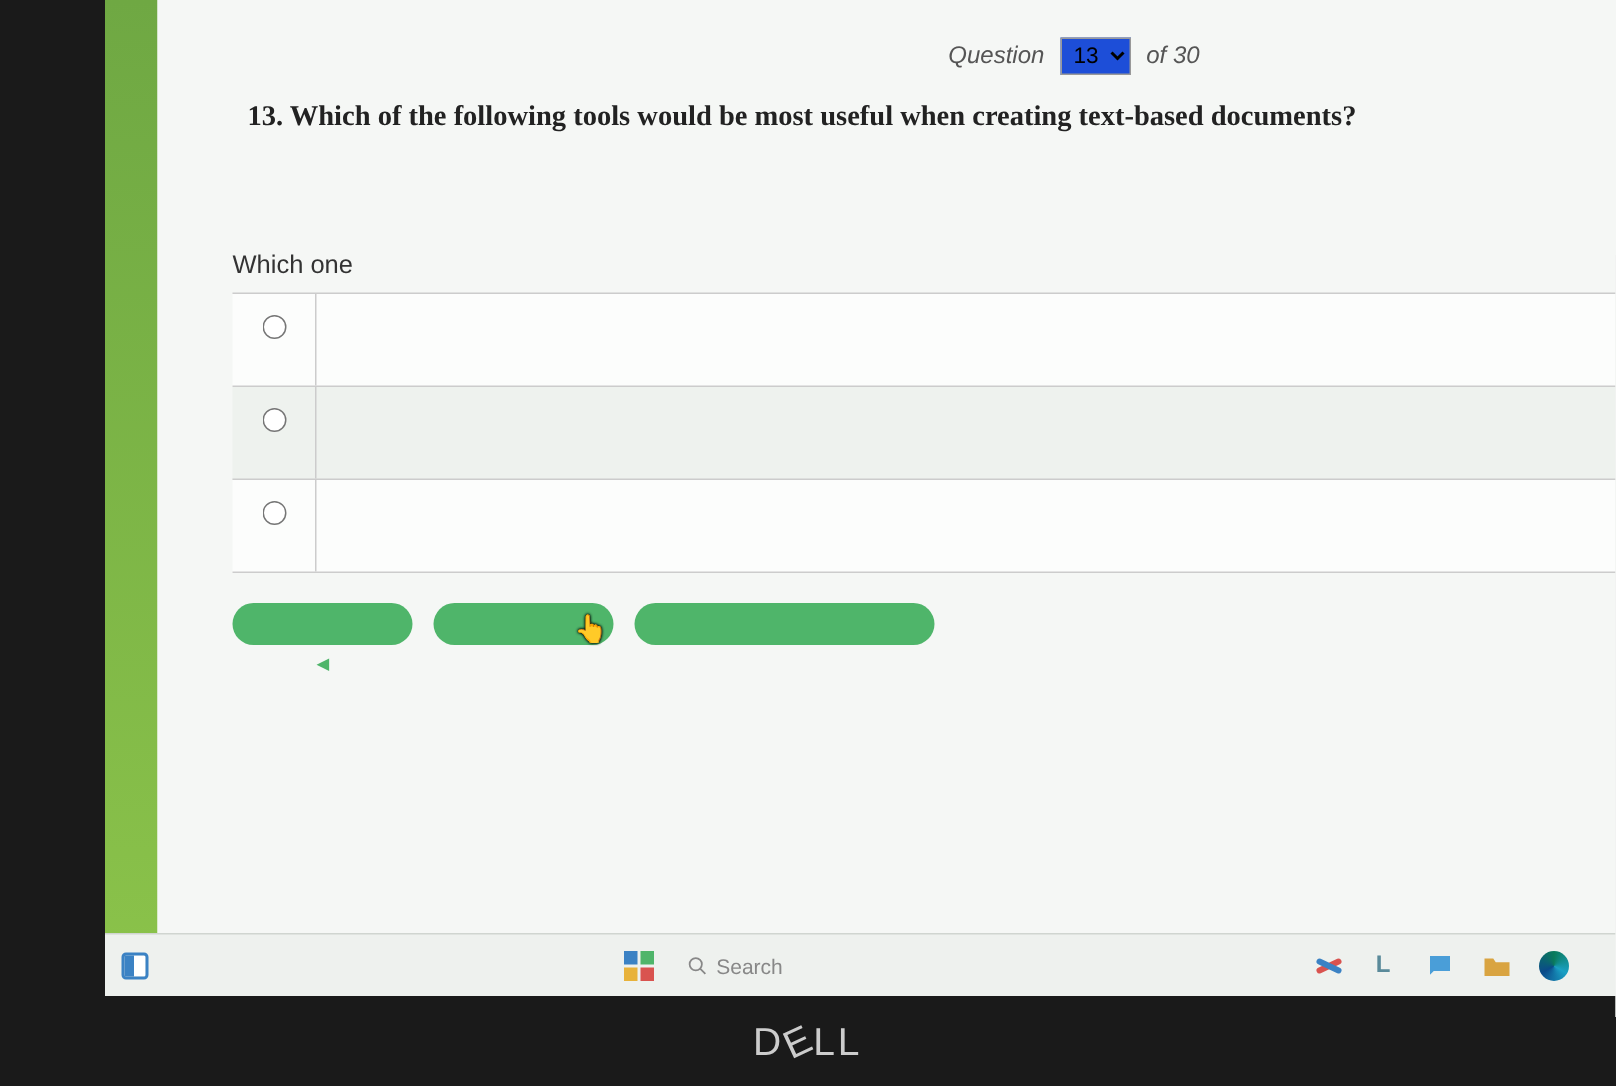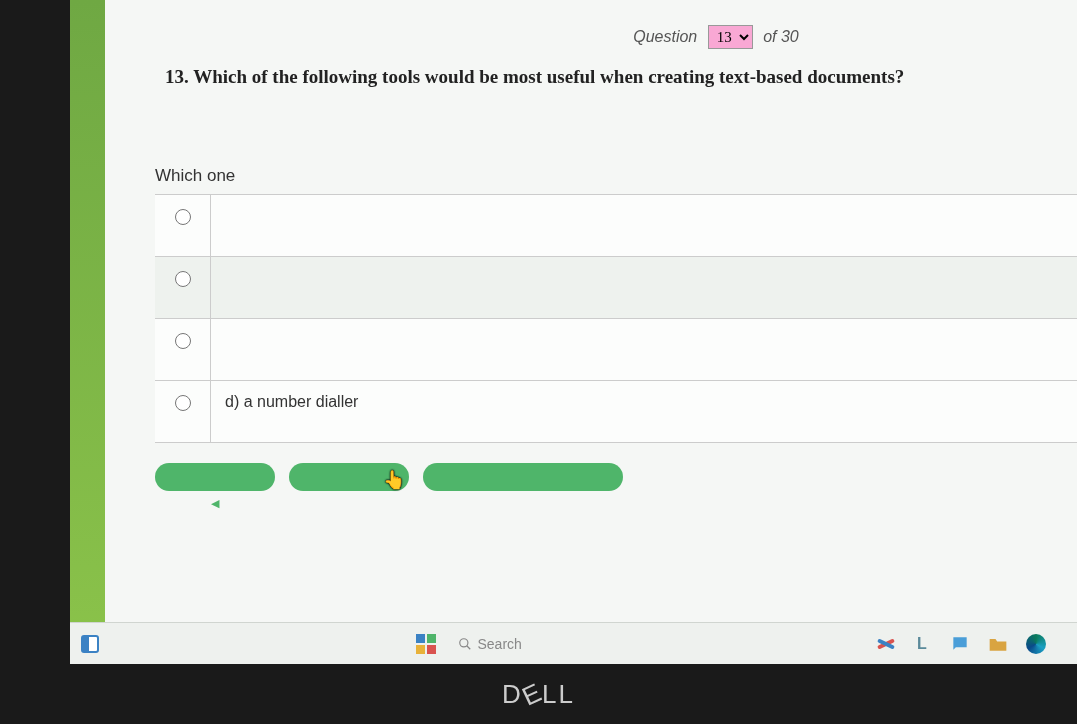--- a/index.html
+++ b/index.html
@@ -42,22 +42,21 @@
       font-size: 16px;
       margin-left: 250px;
     }
     .question-nav .label-q {
       margin-right: 6px;
     }
     .question-nav select {
       border: 1px solid #999;
       padding: 2px 4px;
       font-size: 15px;
-      background: #f9a8d4;
-      font-family: Liberation Serif, serif;
+      background: #1d4ed8;
     }
     .question-nav .of-text {
       margin-left: 6px;
     }
     .question-text {
       padding: 0 40px 0 60px;
       font-weight: bold;
       font-size: 19px;
       color: #222;
       line-height: 1.4;
@@ -294,29 +293,20 @@
       <label class="option-row alt">
         <div class="radio-cell">
           <input type="radio" name="q13" style="">
         </div>
       </label>
       <label class="option-row">
         <div class="radio-cell">
           <input type="radio" name="q13" style="">
         </div>
       </label>
-      <label class="option-row">
-        <div class="radio-cell">
-          <input type="radio" name="q13" style="">
-        </div>
-        <div class="option-text">
-          <span>d)</span>
-          <span>a number dialler</span>
-        </div>
-      </label>
     </div>
 
     <div class="nav-buttons">
       <button class="nav-btn small"></button>
       <button class="nav-btn med"></button>
       <button class="nav-btn large"></button>
       <div class="back-arrow">◀</div>
       <div class="cursor-hand">👆</div>
     </div>
 

